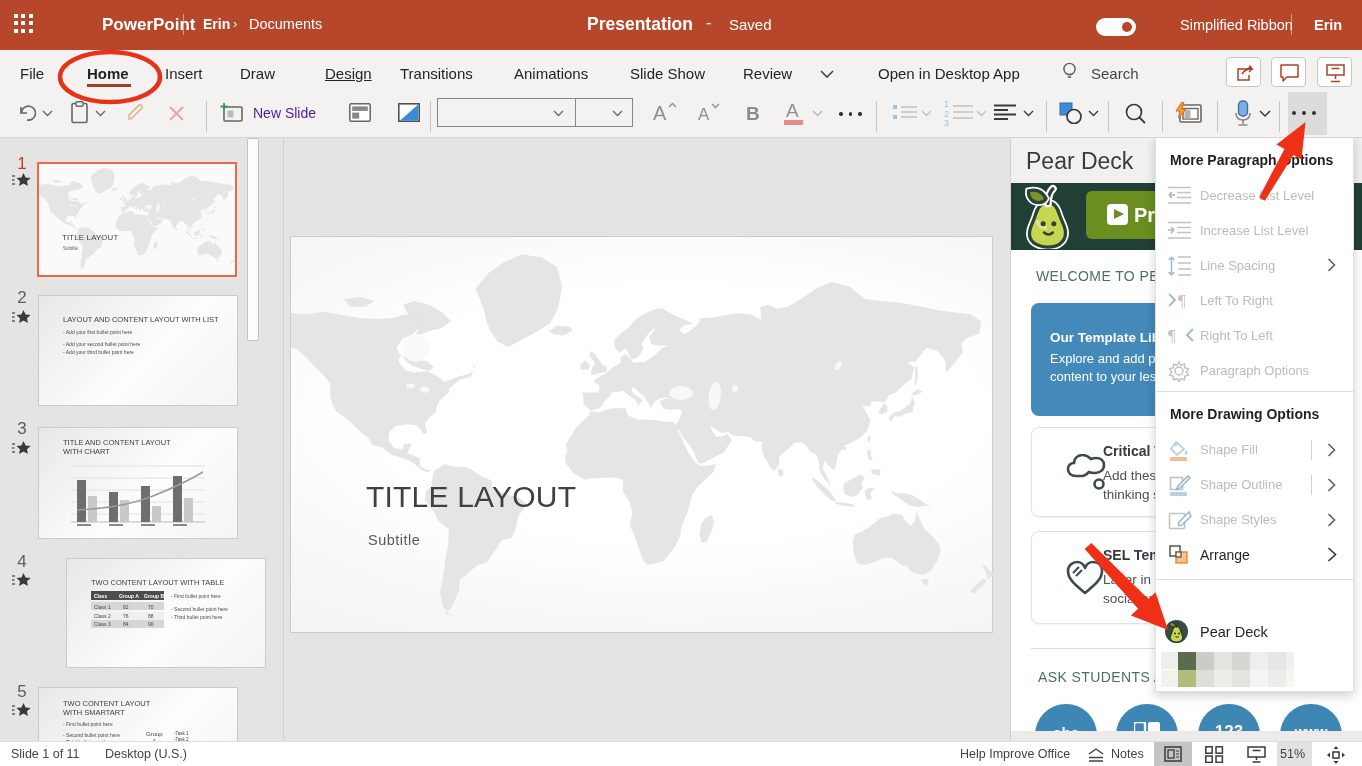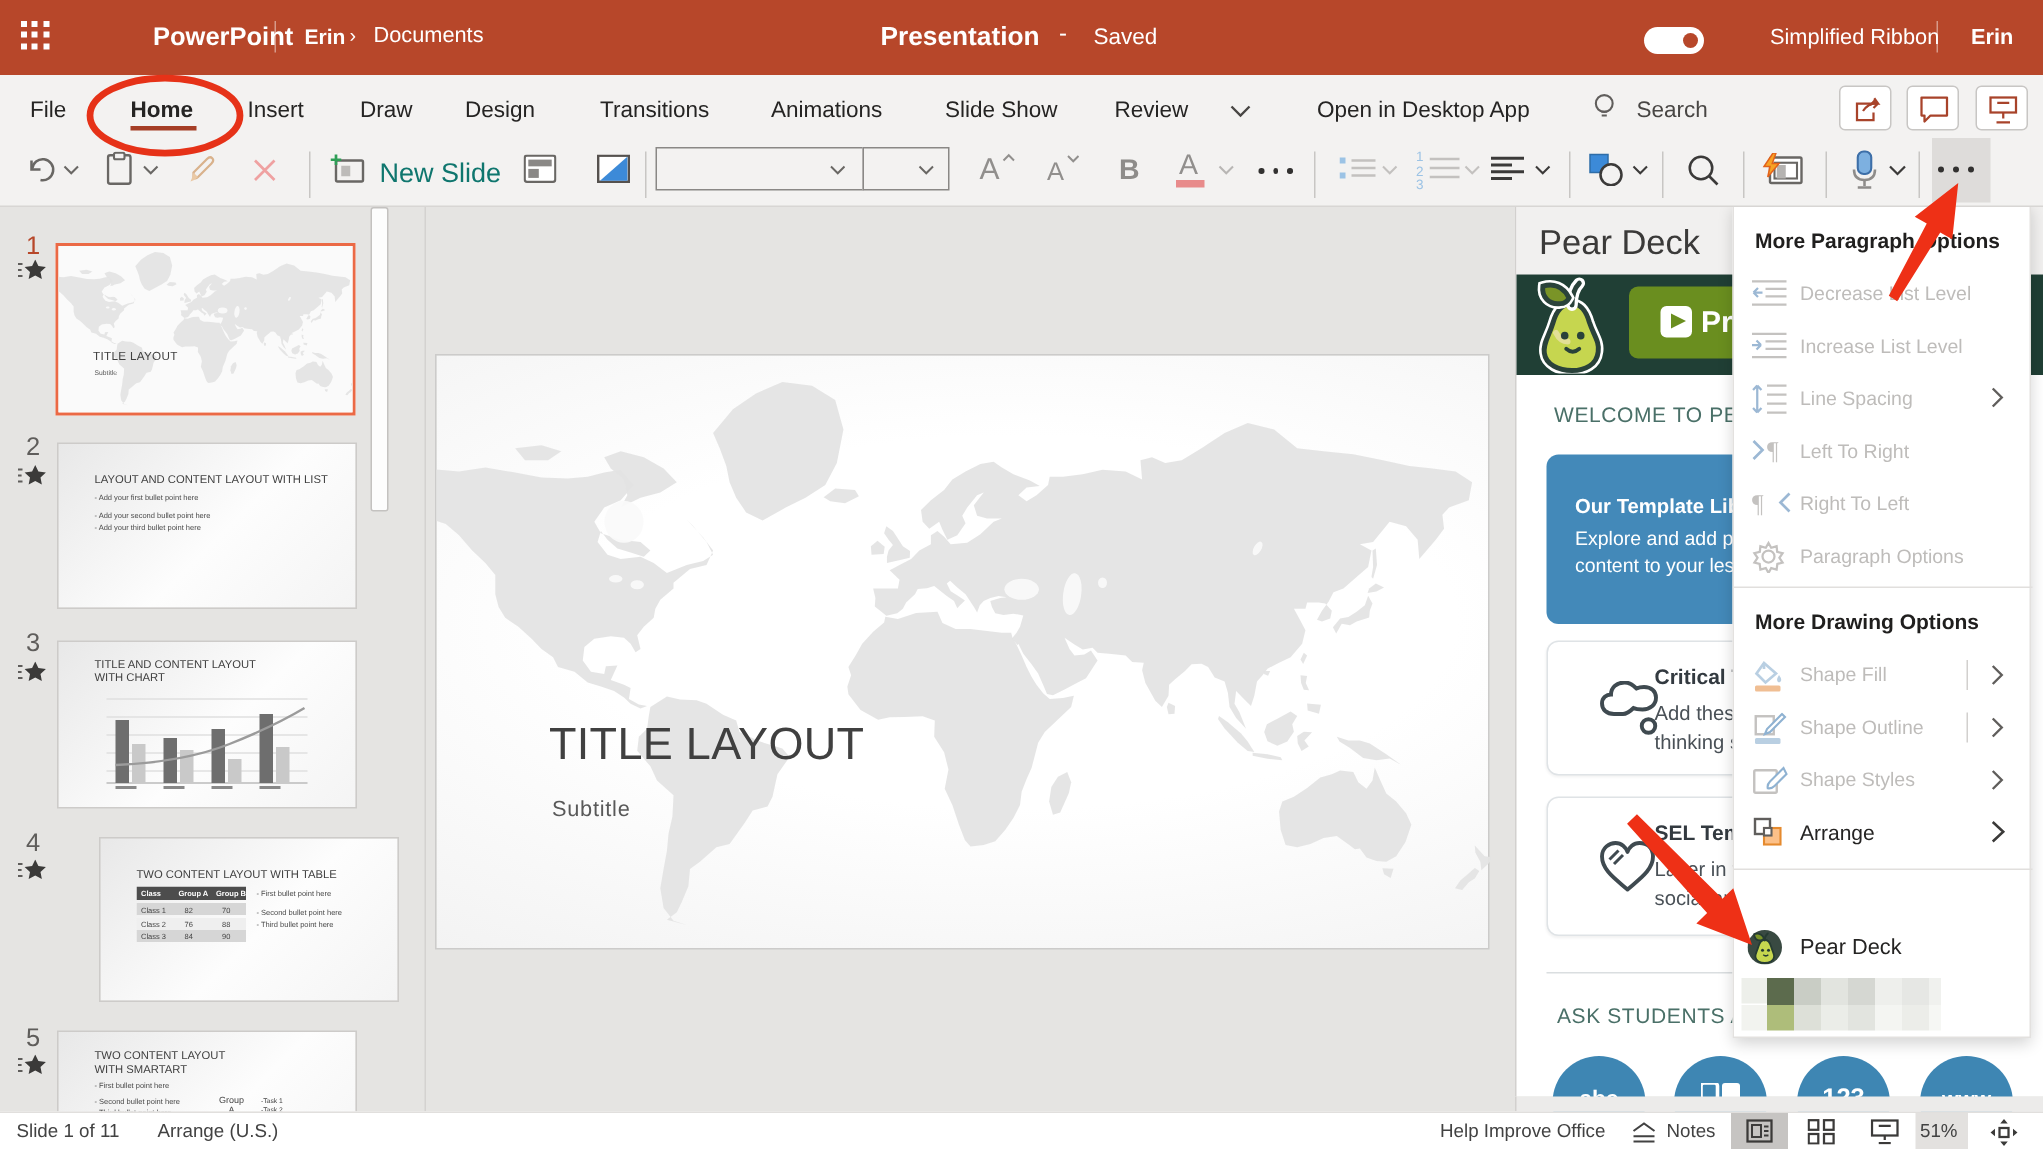--- a/index.html
+++ b/index.html
@@ -29,21 +29,21 @@
 #tabs .tab { position:absolute; top:15px; }
 #homeline { position:absolute; left:87px; top:34px; width:44px; height:3px; background:#A53E26; }
 .topbtn { position:absolute; top:7px; width:35px; height:30px; background:#fff; border:1px solid #C8C6C4; border-radius:4px; }
 .topbtn svg { position:absolute; left:7px; top:5px; }
 
 
 #ribbon { position:absolute; left:0; top:96px; width:1362px; height:42px; background:#F3F2F1; border-bottom:1px solid #D8D6D4; }
 #ribbon svg.ic { position:absolute; top:7px; }
 .rsep { position:absolute; top:5px; width:1px; height:31px; background:#C8C6C4; }
 .chev { position:absolute; }
-#newslide-txt { position:absolute; left:253px; top:9px; font-size:18px; color:#0f766e; }
+#newslide-txt { position:absolute; left:253px; top:9px; font-size:14px; color:#4c1d95; }
 .combo { position:absolute; top:2px; height:29px; background:#F3F2F1; border:1px solid #8A8886; }
 #morebtn { position:absolute; left:1288px; top:-4px; width:39px; height:43px; background:#DEDCDA; }
 .dot3 { position:absolute; display:flex; gap:6px; }
 .dot3 i { width:3.6px; height:3.6px; border-radius:50%; background:#323130; }
 
 
 #content { position:absolute; left:0; top:138px; width:1362px; height:603px; background:#E5E4E2; overflow:hidden; }
 #thumbdiv { position:absolute; left:283px; top:0; width:1px; height:603px; background:#D4D2D0; }
 .thumbnum { position:absolute; left:14px; width:16px; text-align:center; font-size:17px; color:#5F5D5B; }
 .thumbstar { position:absolute; left:12px; }
@@ -112,21 +112,21 @@
   <div class="sep" style="left:1291px;"></div>
   <div style="position:absolute;left:1314px;top:17px;font-size:14.5px;font-weight:bold;">Erin</div>
 </div>
 
 <div id="tabs">
   <div class="tab" style="left:20px;">File</div>
   <div class="tab" style="left:87px;font-weight:bold;">Home</div>
   <div id="homeline"></div>
   <div class="tab" style="left:165px;">Insert</div>
   <div class="tab" style="left:240px;">Draw</div>
-  <div class="tab" style="left:310px;">Design</div>
+  <div class="tab" style="left:325px;text-decoration:underline;">Design</div>
   <div class="tab" style="left:400px;">Transitions</div>
   <div class="tab" style="left:514px;">Animations</div>
   <div class="tab" style="left:630px;">Slide Show</div>
   <div class="tab" style="left:743px;">Review</div>
   <svg class="tab" style="left:820px;top:20px;" width="14" height="9" viewBox="0 0 14 9">
         <path d="M1 1 L7 7 L13 1" fill="none" stroke="#484644" stroke-width="1.6"></path>
       </svg>
   <div class="tab" style="left:878px;">Open in Desktop App</div>
   <svg class="tab" style="left:1062px;top:11px;" width="15" height="22" viewBox="0 0 15 22">
         <circle cx="7.5" cy="8" r="5.6" fill="none" stroke="#605E5C" stroke-width="1.4"></circle>
@@ -627,21 +627,21 @@
     <div class="px" style="left:58px;top:534px;width:18px;height:17px;background:#EBEDE8;"></div>
     <div class="px" style="left:76px;top:534px;width:18px;height:17px;background:#E2E4DF;"></div>
     <div class="px" style="left:94px;top:534px;width:18px;height:17px;background:#F4F5F2;"></div>
     <div class="px" style="left:112px;top:534px;width:18px;height:17px;background:#ECEDE9;"></div>
     <div class="px" style="left:130px;top:534px;width:8px;height:17px;background:#F6F7F4;"></div>
   </div>
 </div>
 
 <div id="status">
   <div style="left:11px;">Slide 1 of 11</div>
-  <div style="left:105px;">Arrange (U.S.)</div>
+  <div style="left:105px;">Desktop (U.S.)</div>
   <div style="left:960px;">Help Improve Office</div>
   <svg style="position:absolute;left:1087px;top:6px;" width="18" height="14" viewBox="0 0 18 14">
         <path d="M2 6 L9 1 L16 6" fill="none" stroke="#424242" stroke-width="1.4"></path>
         <path d="M2 9.5 h14 M2 13 h14" stroke="#424242" stroke-width="1.4"></path>
       </svg>
   <div style="left:1111px;">Notes</div>
   <div style="position:absolute;left:1154px;top:0;width:38px;height:25px;background:#C6C4C2;"></div>
   <svg style="position:absolute;left:1164px;top:4px;" width="18" height="16" viewBox="0 0 18 16">
         <rect x="1" y="1" width="16" height="14" fill="none" stroke="#3B3A39" stroke-width="1.5"></rect>
         <rect x="4" y="4" width="6" height="8" fill="none" stroke="#3B3A39" stroke-width="1.3"></rect>

